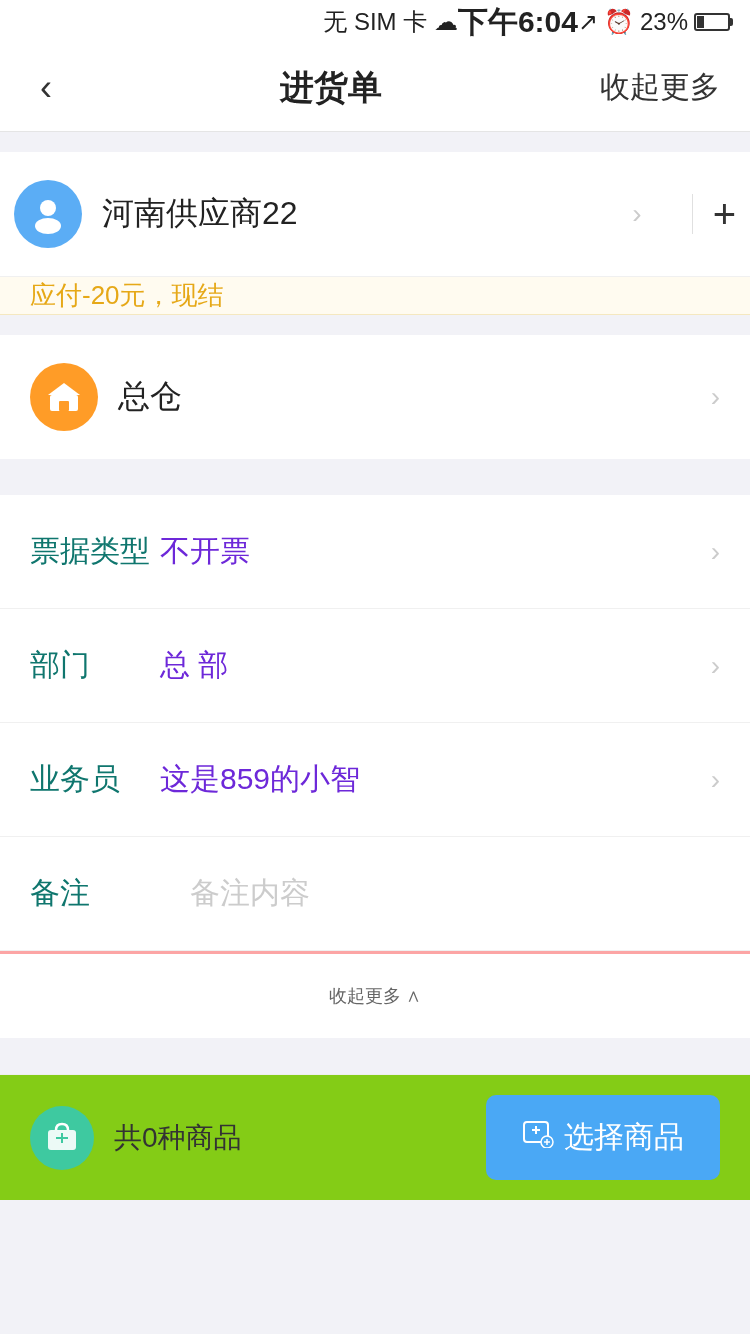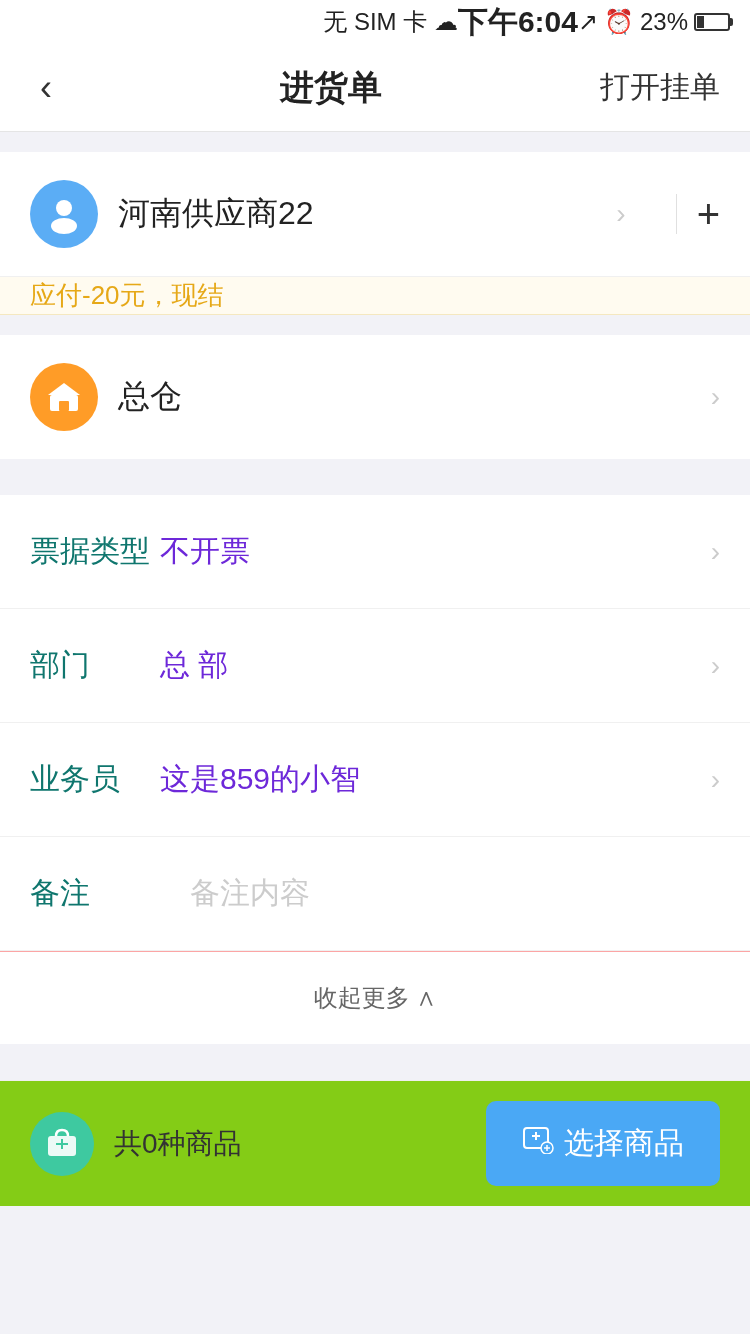--- a/index.html
+++ b/index.html
@@ -71,21 +71,21 @@
     
     .card {
       background: #fff;
       margin-bottom: 0;
     }
 
     
     .supplier-row {
       display: flex;
       align-items: center;
-      padding: 28px 30px;
+      padding: 28px 14px;
       border-bottom: 1px solid #f0f0f0;
     }
     .supplier-avatar {
       width: 68px; height: 68px; border-radius: 50%;
       background: #5badf5;
       display: flex; align-items: center; justify-content: center;
       margin-right: 20px; flex-shrink: 0;
     }
     .supplier-avatar svg { width: 40px; height: 40px; }
     .supplier-name {
@@ -154,24 +154,24 @@
     }
     .form-placeholder {
       flex: 1; font-size: 30px; color: #ccc; margin-left: 30px;
     }
 
     
     .collapse-row {
       background: #fff;
       text-align: center;
       padding: 30px 0;
-      font-size: 24px;
+      font-size: 18px;
       color: #666;
       cursor: pointer;
-      border-top: 1px solid #fca5a5;
+      border-top: 3px solid #fca5a5;
     }
 
     
     .bottom-bar {
       background: #84cc16;
       display: flex;
       align-items: center;
       padding: 20px 30px;
       margin-top: 16px;
       border-top: 1px solid #eee;
@@ -210,21 +210,21 @@
     <span>23%</span>
     <div class="battery-icon">
       <div class="battery-fill"></div>
     </div>
   </div>
 </div>
 
 <div class="nav-bar">
   <div class="nav-back">‹</div>
   <div class="nav-title">进货单</div>
-  <div class="nav-action">打开挂单</div>
+  <div class="nav-action">收起更多</div>
 </div>
 
 <div class="section-gap"></div>
 
 <div class="card">
   <div class="supplier-row">
     <div class="supplier-avatar">
       <svg viewBox="0 0 40 40" fill="none">
         <circle cx="20" cy="14" r="8" fill="#fff"></circle>
         <ellipse cx="20" cy="32" rx="13" ry="8" fill="#fff"></ellipse>

